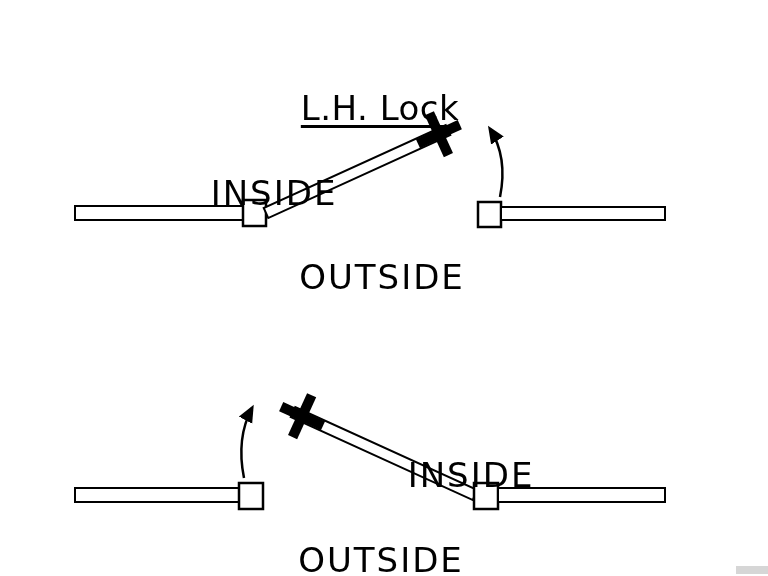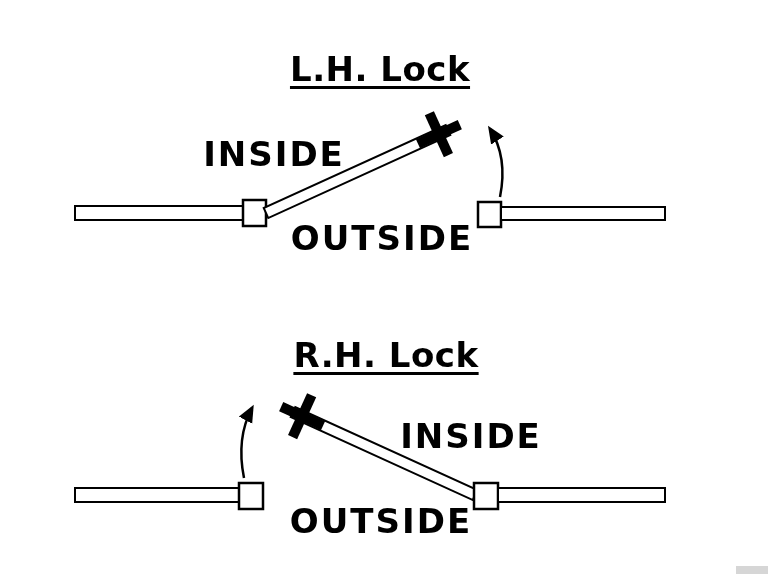--- a/index.html
+++ b/index.html
@@ -20,23 +20,24 @@
     left: 0;
     top: 0;
     width: 768px;
     height: 576px;
   }
   .label {
     position: absolute;
     transform: translateX(-50%);
     white-space: nowrap;
     color: #000000;
-    font-weight: bold;
+    font-weight: normal;
     line-height: 1;
     user-select: none;
+    margin-top: 39px;
   }
   .title {
     font-size: 34px;
     letter-spacing: 0.5px;
     text-decoration: underline;
     text-decoration-thickness: 3px;
     text-underline-offset: 5px;
   }
   .side-label {
     font-size: 34px;
@@ -99,20 +100,19 @@
       <rect x="498" y="488" width="167" height="14" fill="#ffffff" stroke="#000000" stroke-width="2"></rect>
     </g>
   </svg>
 
   <div class="label title" style="left:380px; top:52px;">L.H. Lock</div>
 
   <div class="label side-label" style="left:274px; top:137px;">INSIDE</div>
 
   <div class="label side-label" style="left:382px; top:221px;">OUTSIDE</div>
 
-  <div class="label title" style="left:386px; top:338px;">R.H. Lock</div>
 
   <div class="label side-label" style="left:471px; top:419px;">INSIDE</div>
 
   <div class="label side-label" style="left:381px; top:504px;">OUTSIDE</div>
 
   <div class="corner-artifact"></div>
 </div>
 
 </body></html>

